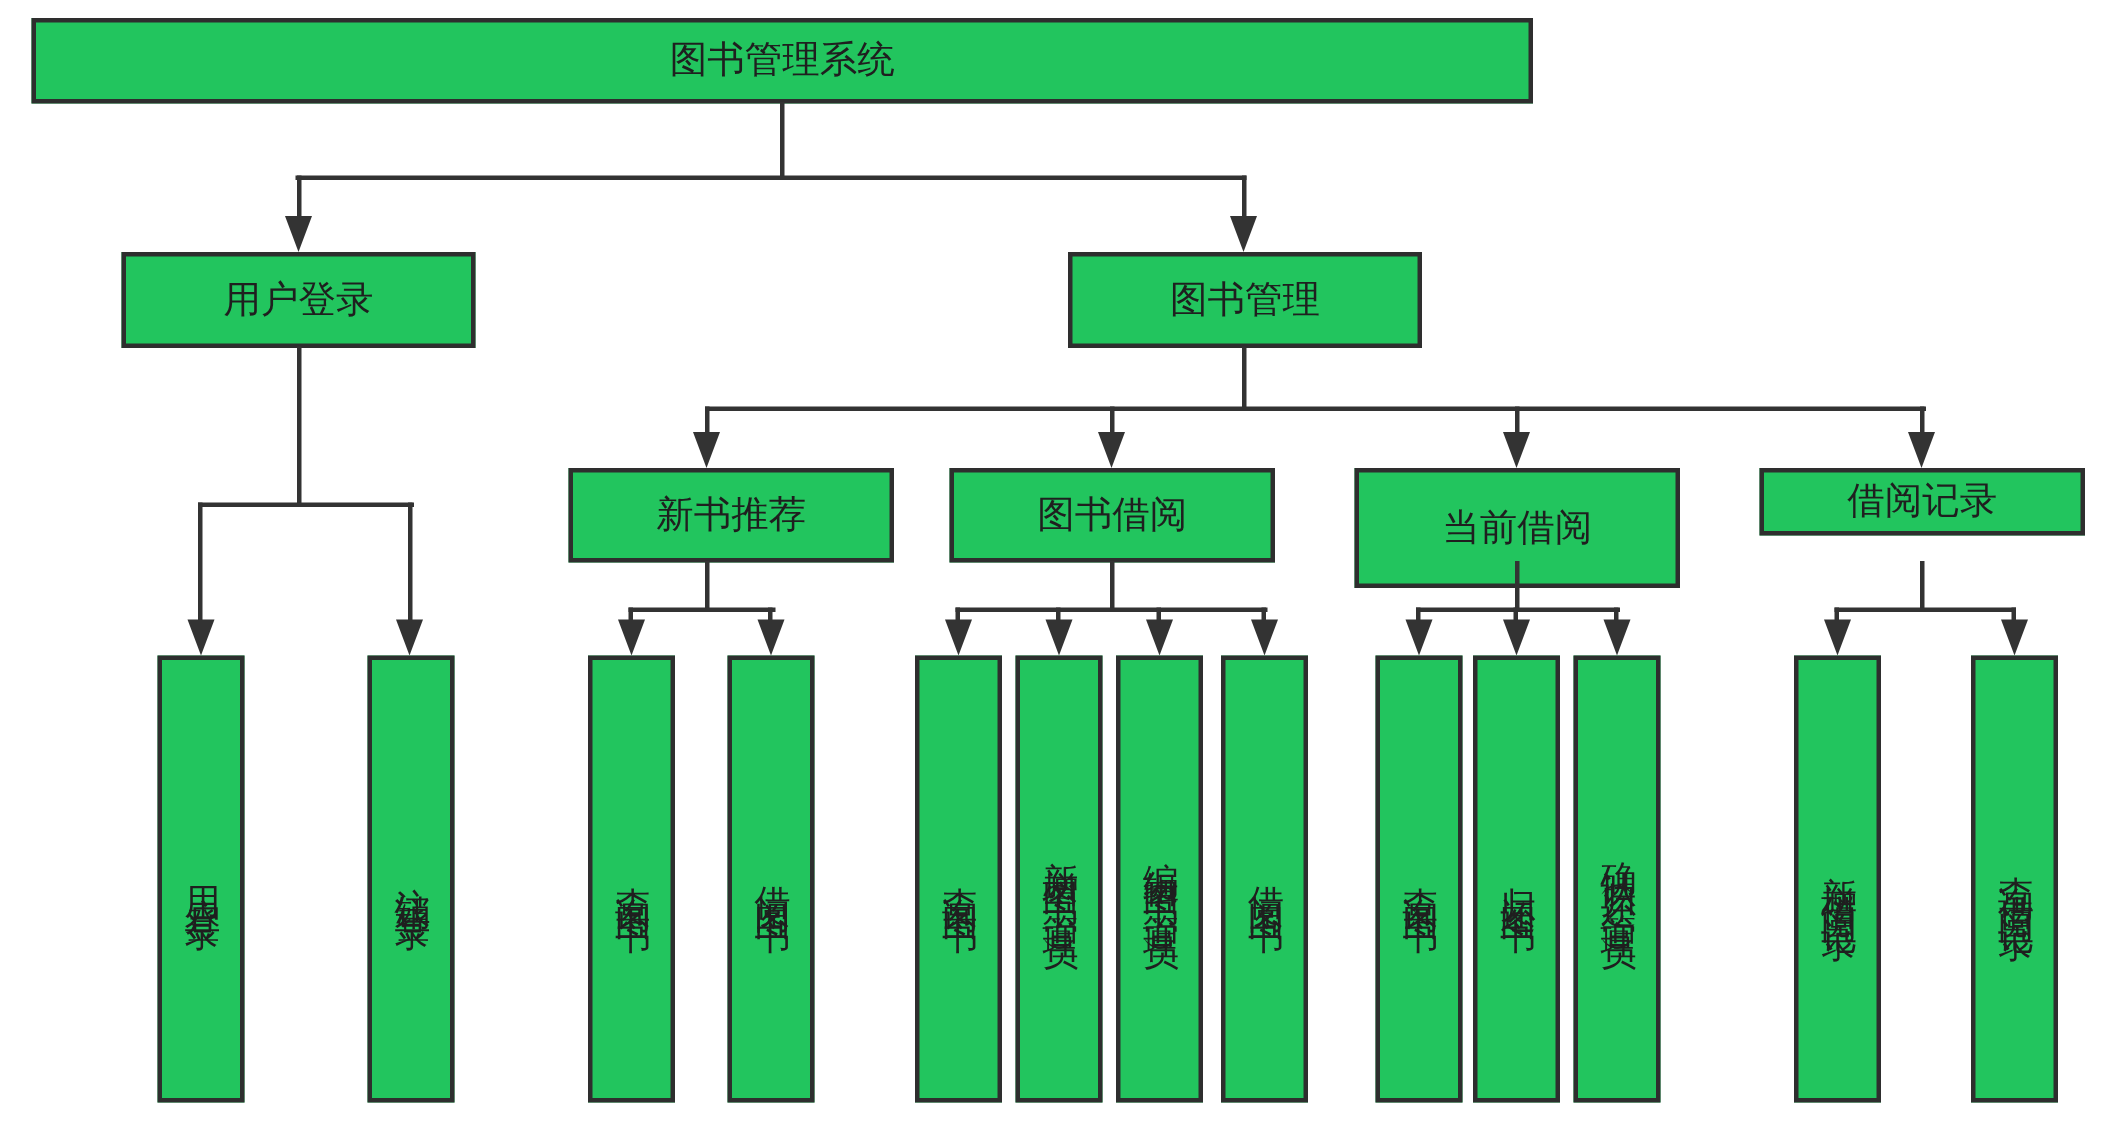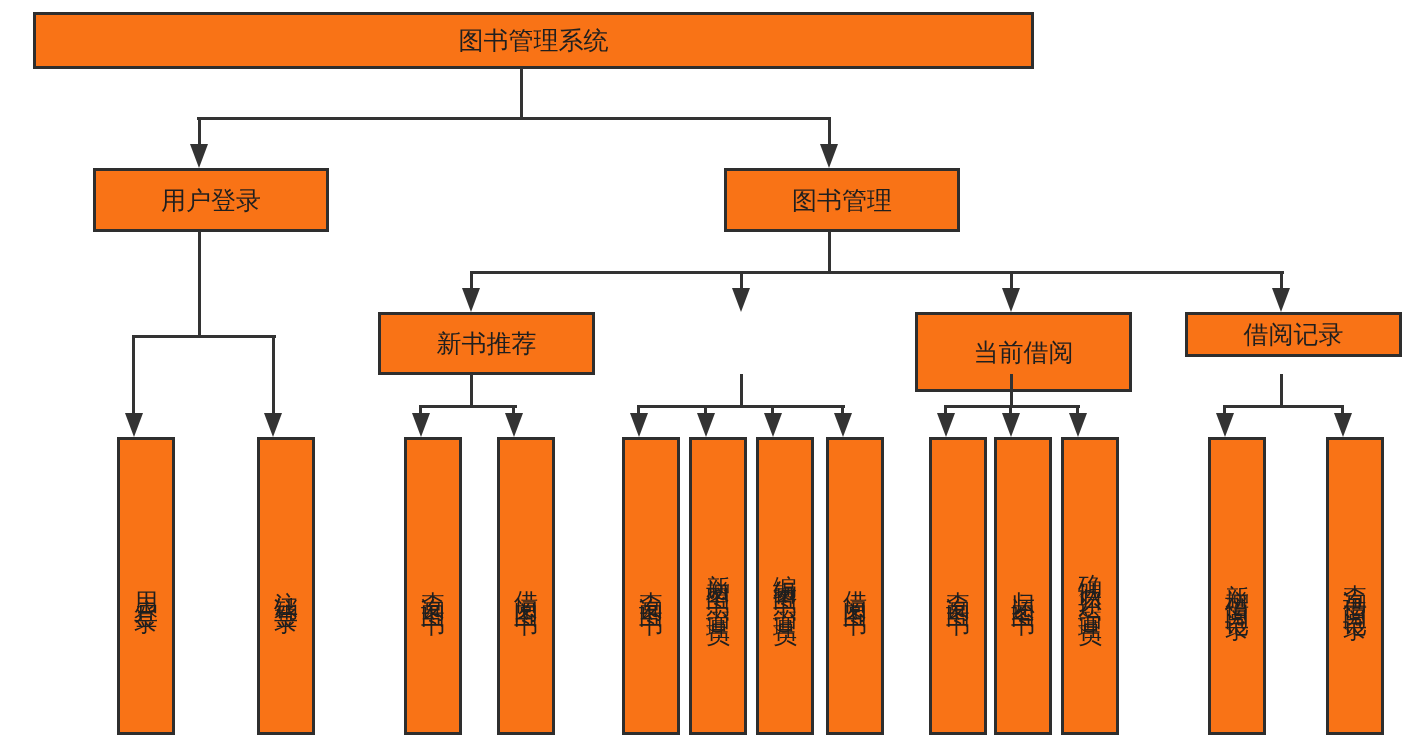--- a/index.html
+++ b/index.html
@@ -1,22 +1,22 @@
 <!DOCTYPE html>
 <html style="--line: #333333; --box_border: #2e2e2e; --text: #1f1f1f; --watermark: #bdbdbd; --background: #ffffff;"><head>
 <meta charset="utf-8">
 <style>
   html,body{margin:0;padding:0;}
   body{background:#fff;font-family:"Liberation Sans","DejaVu Sans",sans-serif;}
   .canvas{position:relative;width:1405px;height:747px;background:var(--background,#fff);overflow:hidden;}
   .node{
-    position:absolute;box-sizing:border-box;background:#f97316;
+    position:absolute;box-sizing:border-box;background:#22c55e;
     border:3px solid var(--box_border,#2e2e2e);
     display:flex;align-items:center;justify-content:center;
-    color:var(--text,#1f1f1f);font-size:25px;line-height:1;white-space:nowrap;margin-left:12px;
+    color:var(--text,#1f1f1f);font-size:25px;line-height:1;white-space:nowrap;
   }
   .leaf{
     writing-mode:vertical-rl;
     font-size:24px;letter-spacing:7px;white-space:normal;line-height:1;
   }
   .vline,.hline{position:absolute;background:var(--line,#333);}
   .arrow{
     position:absolute;width:0;height:0;
     border-left:9px solid transparent;border-right:9px solid transparent;
     border-top:24px solid var(--line,#333);
@@ -54,21 +54,22 @@
   <div class="hline" style="left:470px;top:271px;width:814px;height:3px"></div>
   <div class="vline" style="left:470px;top:271px;width:3px;height:20px"></div>
   <div class="vline" style="left:740px;top:271px;width:3px;height:20px"></div>
   <div class="vline" style="left:1010px;top:271px;width:3px;height:20px"></div>
   <div class="vline" style="left:1280px;top:271px;width:3px;height:20px"></div>
   <div class="arrow" style="left:462px;top:288px"></div>
   <div class="arrow" style="left:732px;top:288px"></div>
   <div class="arrow" style="left:1002px;top:288px"></div>
   <div class="arrow" style="left:1272px;top:288px"></div>
 
-  <div class="node" style="left:366px;top:312px;width:217px;height:63px">新书推荐</div>
+  <div class="node" style="left:379px;top:312px;width:217px;height:63px">新书推荐</div>
+  <div class="node" style="left:633px;top:312px;width:217px;height:63px">图书借阅</div>
   <div class="node" style="left:903px;top:312px;width:217px;height:80px">当前借阅</div>
   <div class="node" style="left:1173px;top:312px;width:217px;height:45px">借阅记录</div>
 
   <div class="vline" style="left:470px;top:374px;width:3px;height:33px"></div>
   <div class="hline" style="left:419px;top:405px;width:98px;height:3px"></div>
   <div class="vline" style="left:419px;top:405px;width:3px;height:11px"></div>
   <div class="vline" style="left:512px;top:405px;width:3px;height:11px"></div>
   <div class="arrow" style="left:412px;top:413px"></div>
   <div class="arrow" style="left:505px;top:413px"></div>
 

